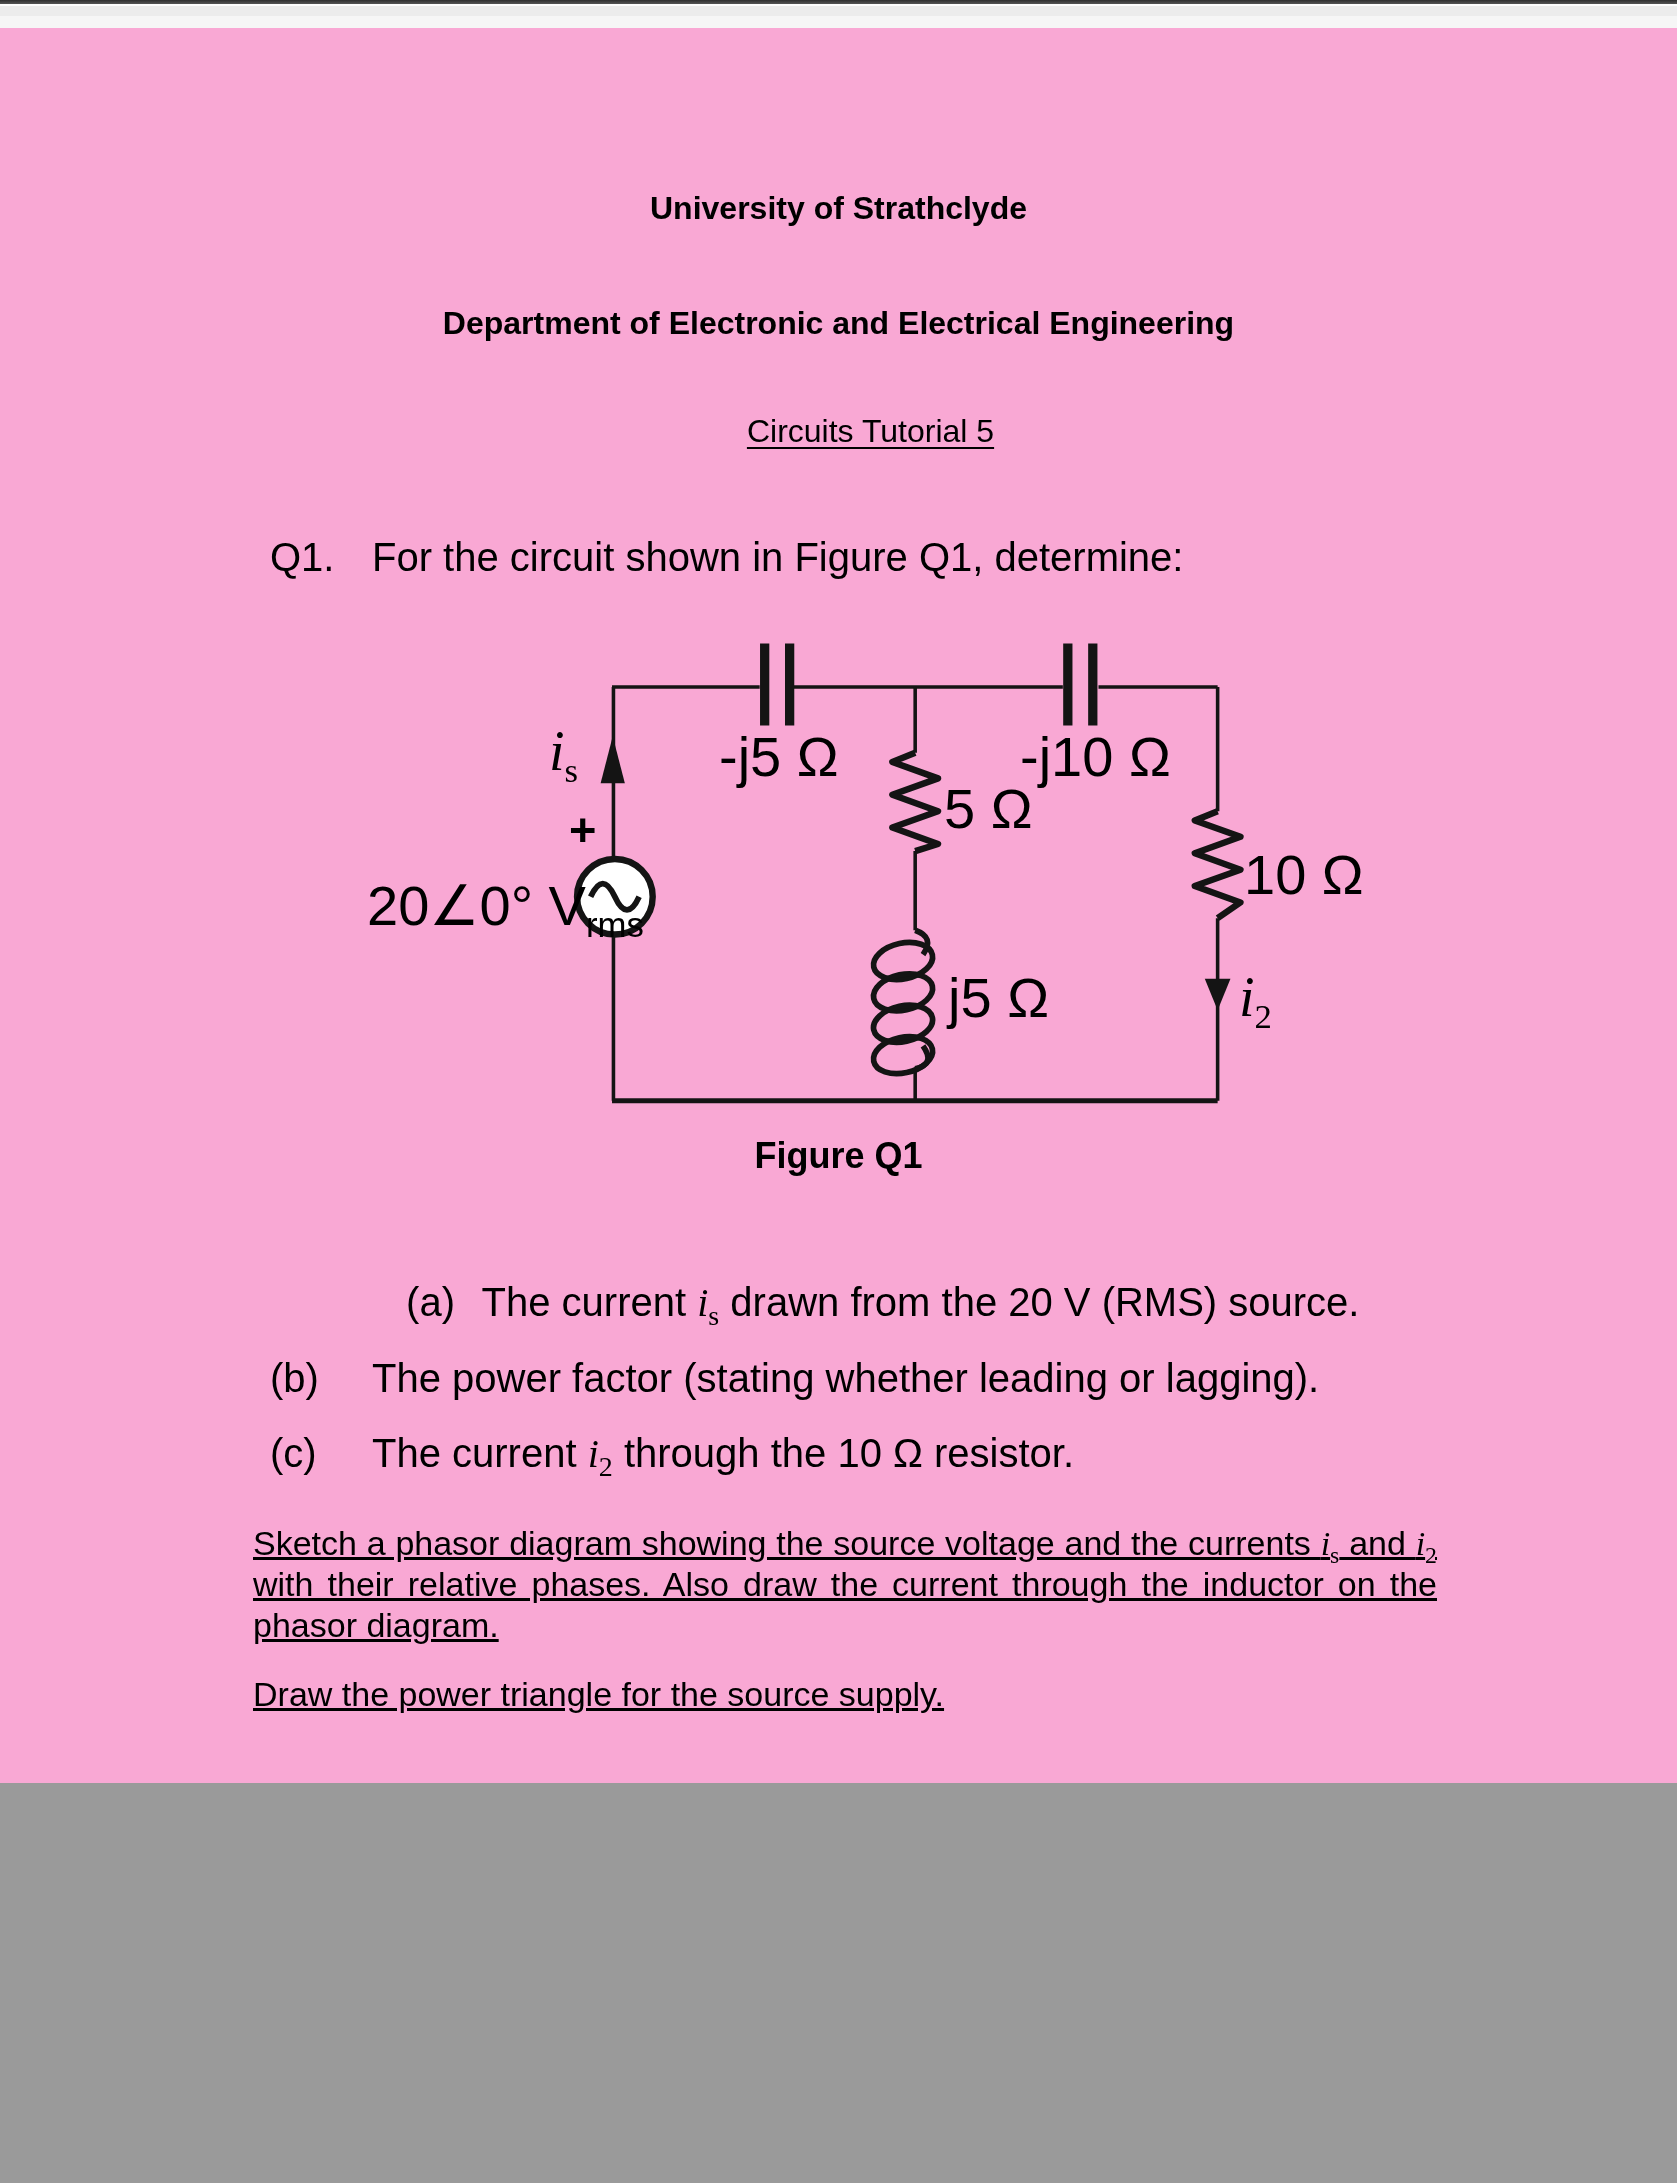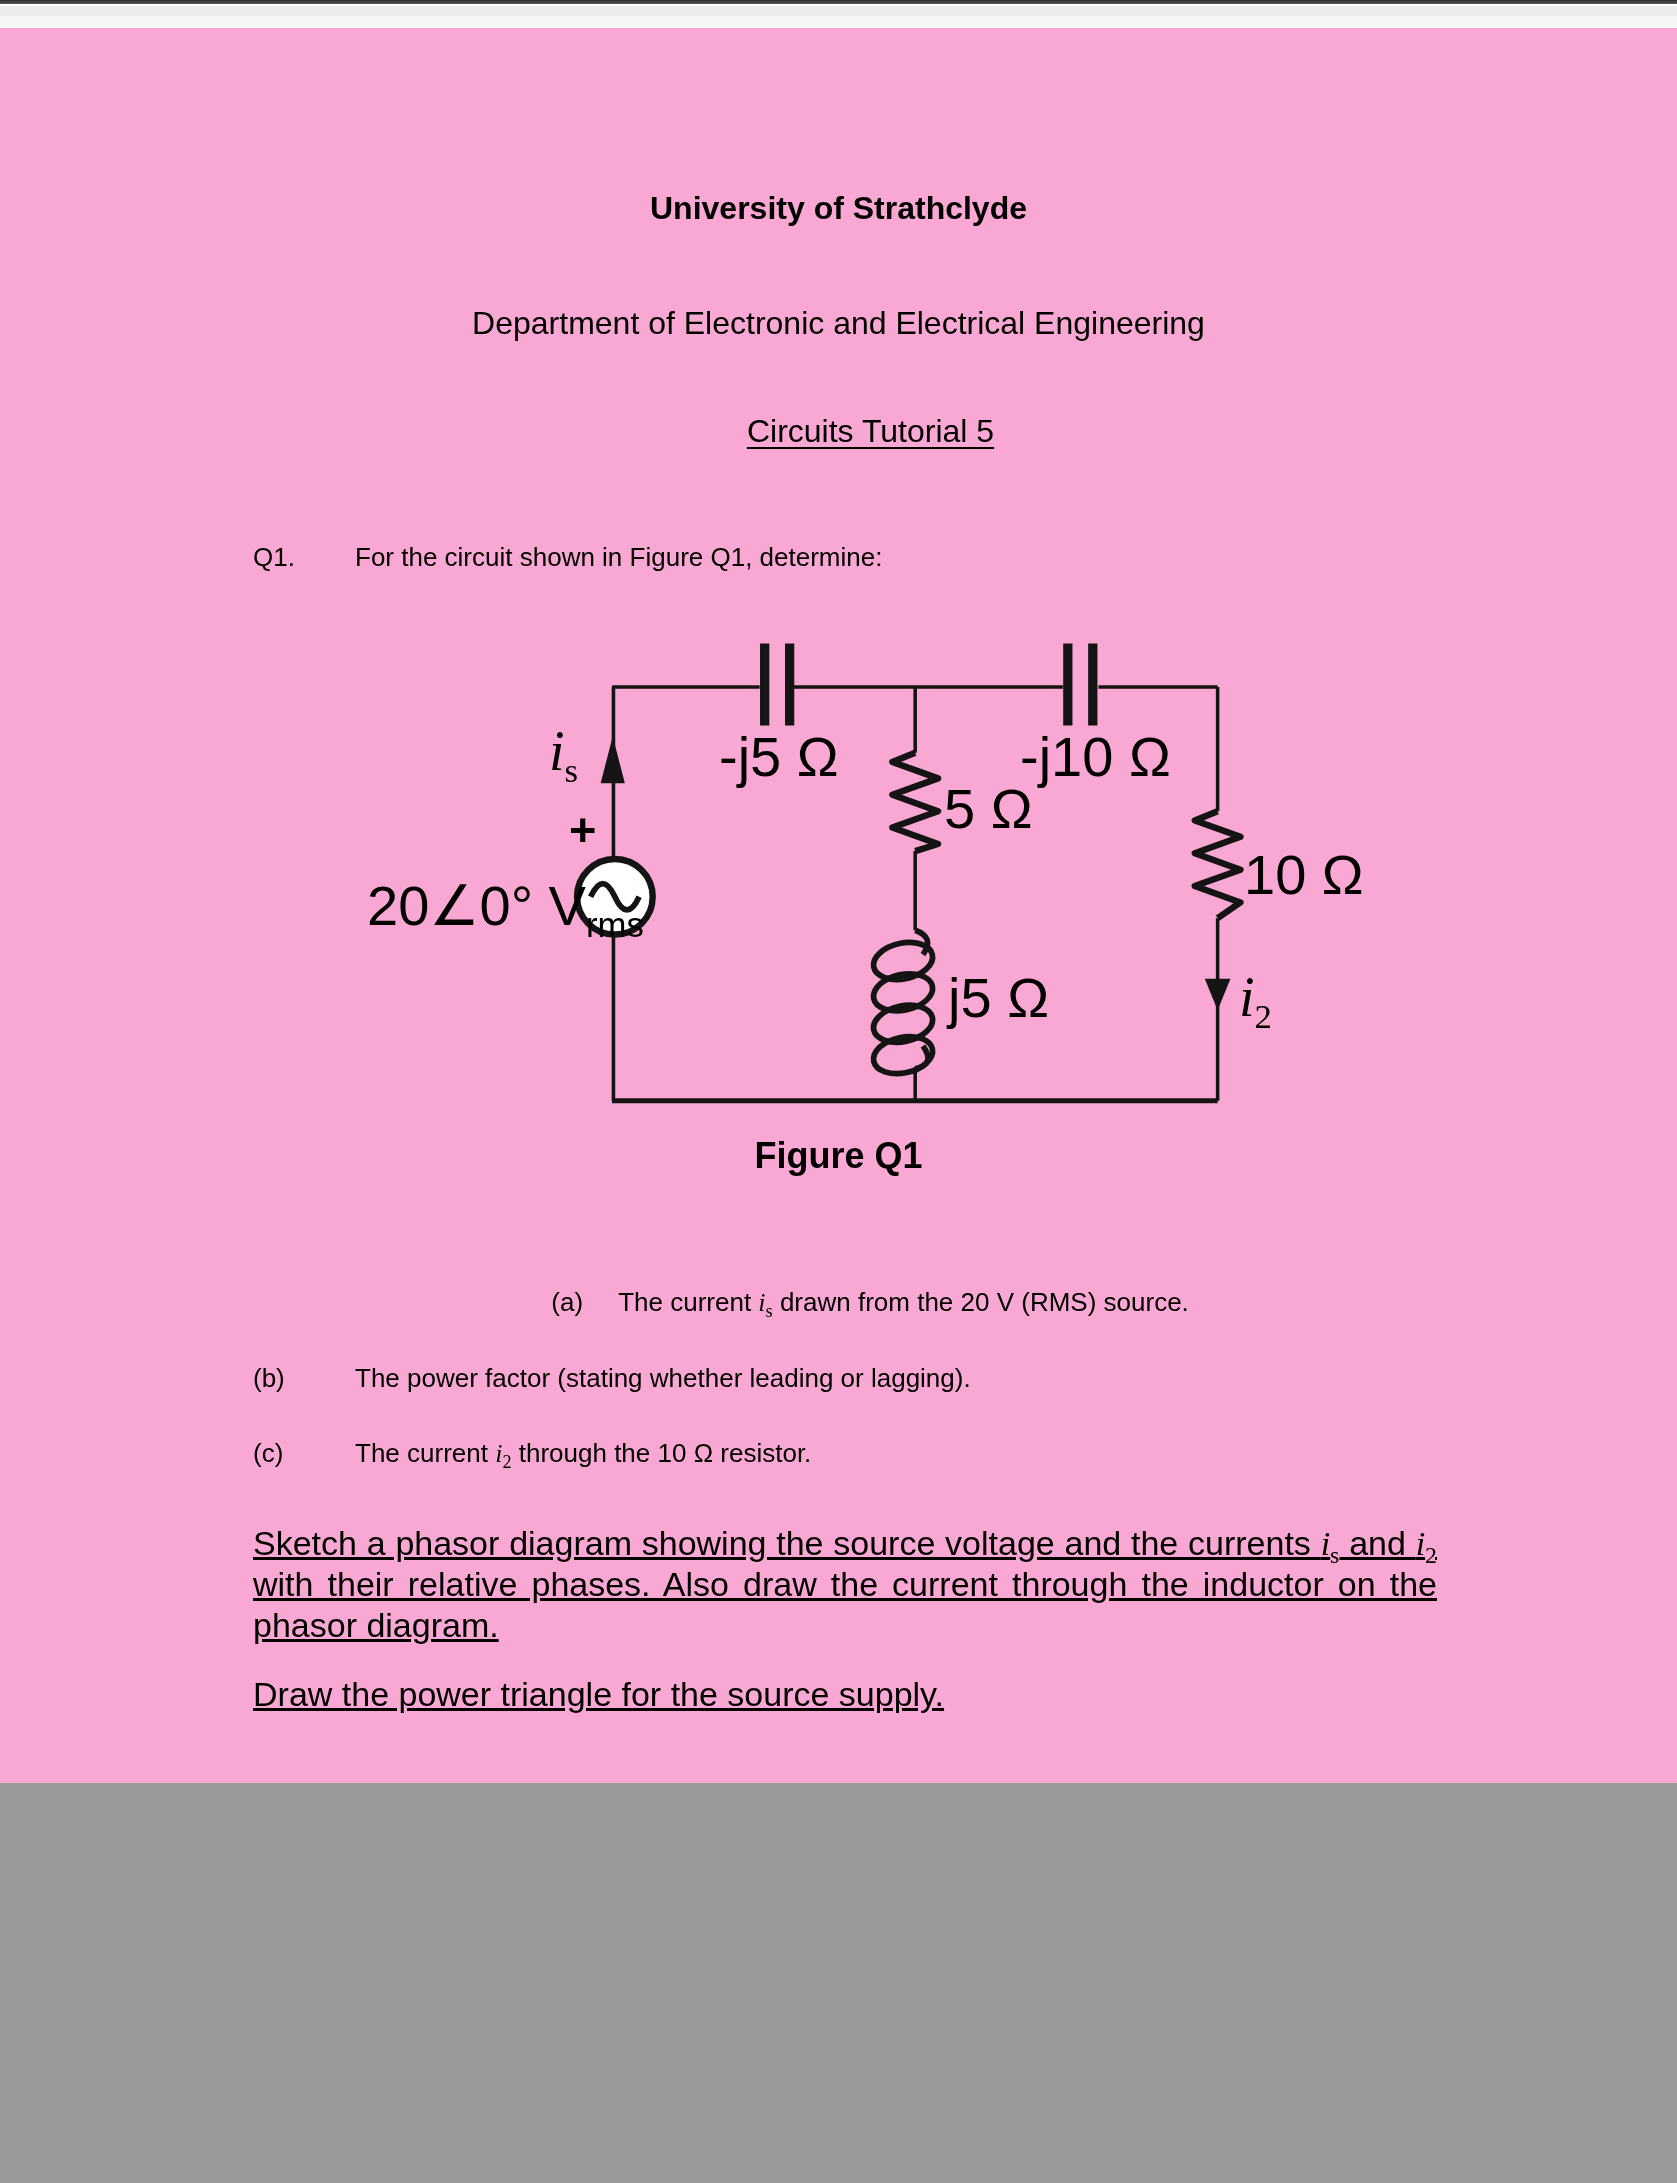--- a/index.html
+++ b/index.html
@@ -12,25 +12,25 @@
     color:#000;
   }
   
   .bar1{position:absolute;left:0;top:0;width:100%;height:4.3px;background:linear-gradient(#2e2e2e,#555);}
   .bar2{position:absolute;left:0;top:4.3px;width:100%;height:2.1px;background:#fdfdfd;}
   .bar3{position:absolute;left:0;top:6.4px;width:100%;height:10px;background:#ececec;}
   .bar4{position:absolute;left:0;top:16.4px;width:100%;height:12px;background:#f6f6f6;}
 
   .title{position:absolute;left:0;width:100%;text-align:center;font-size:32px;line-height:39px;}
   .t1{top:189px;font-weight:bold;}
-  .t2{top:304px;font-weight:normal;}
+  .t2{top:304px;font-weight:bold;}
   .t3{top:412px;font-weight:normal;margin-left:32px;}
   .t3 span{text-decoration:underline;text-decoration-thickness:2.1px;text-underline-offset:5px;}
 
-  .row{position:absolute;left:253px;width:1199px;font-size:26px;line-height:41px;}
+  .row{position:absolute;left:270px;width:1199px;font-size:40px;line-height:41px;}
   .rlabel{display:inline-block;width:102px;}
   .qrow{top:537px;}
 
   .item-a{top:1282px;text-align:center;}
   .item-b{top:1358px;}
   .item-c{top:1433px;}
   .item-body{display:inline;}
 
   .para{position:absolute;left:253px;width:1184px;font-size:34px;line-height:41px;text-decoration:underline;}
   .p1{top:1523px;text-align:justify;}

